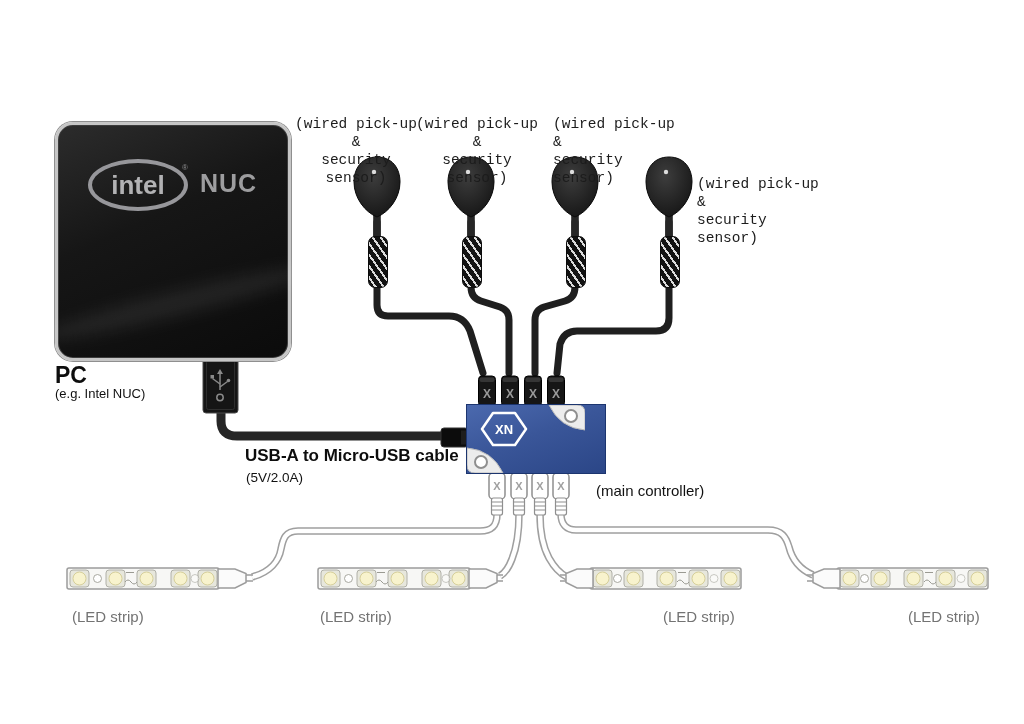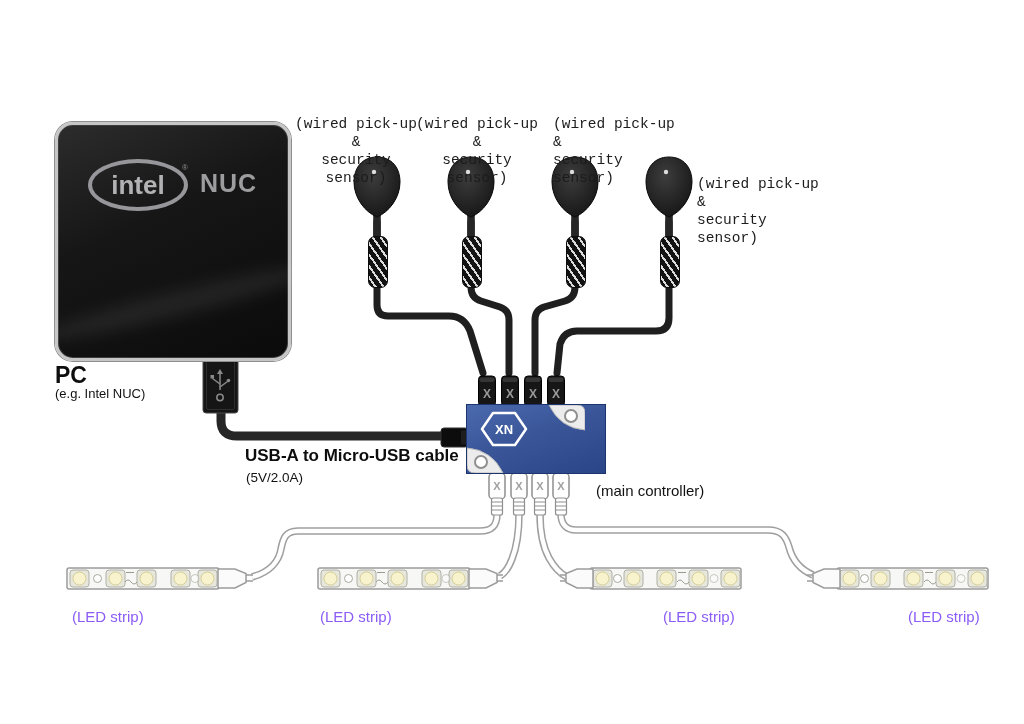--- a/index.html
+++ b/index.html
@@ -33,21 +33,21 @@
 
   
   .lbl{font-size:14.5px;line-height:18px;color:#1c1c1c;font-family:Liberation Mono, monospace;}
   .sensor-lbl{width:122px;text-align:center;}
   .ta-l{text-align:left;}
   .pc-title{left:55px;top:362px;font-size:23px;font-weight:bold;color:#0d0d0d;}
   .pc-sub{left:55px;top:386px;font-size:13px;color:#111;}
   .usb-label{left:245px;top:446px;font-size:17px;font-weight:bold;color:#0d0d0d;}
   .usb-spec{left:246px;top:470px;font-size:13.5px;color:#111;}
   .ctrl-caption{left:596px;top:456px;font-size:15px;color:#111;margin-top:26px;}
-  .led-lbl{top:608px;font-size:15px;color:#8b5cf6;}
+  .led-lbl{top:608px;font-size:15px;color:#737373;}
 </style>
 </head>
 <body>
 
 <div class="canvas">
 
   <svg class="abs" style="left:0;top:0;" width="1024" height="724" viewBox="0 0 1024 724">
     <defs>
       <radialGradient id="bulbGrad" cx="42%" cy="32%" r="75%">
         <stop offset="0%" stop-color="#3d3d3d"></stop>

